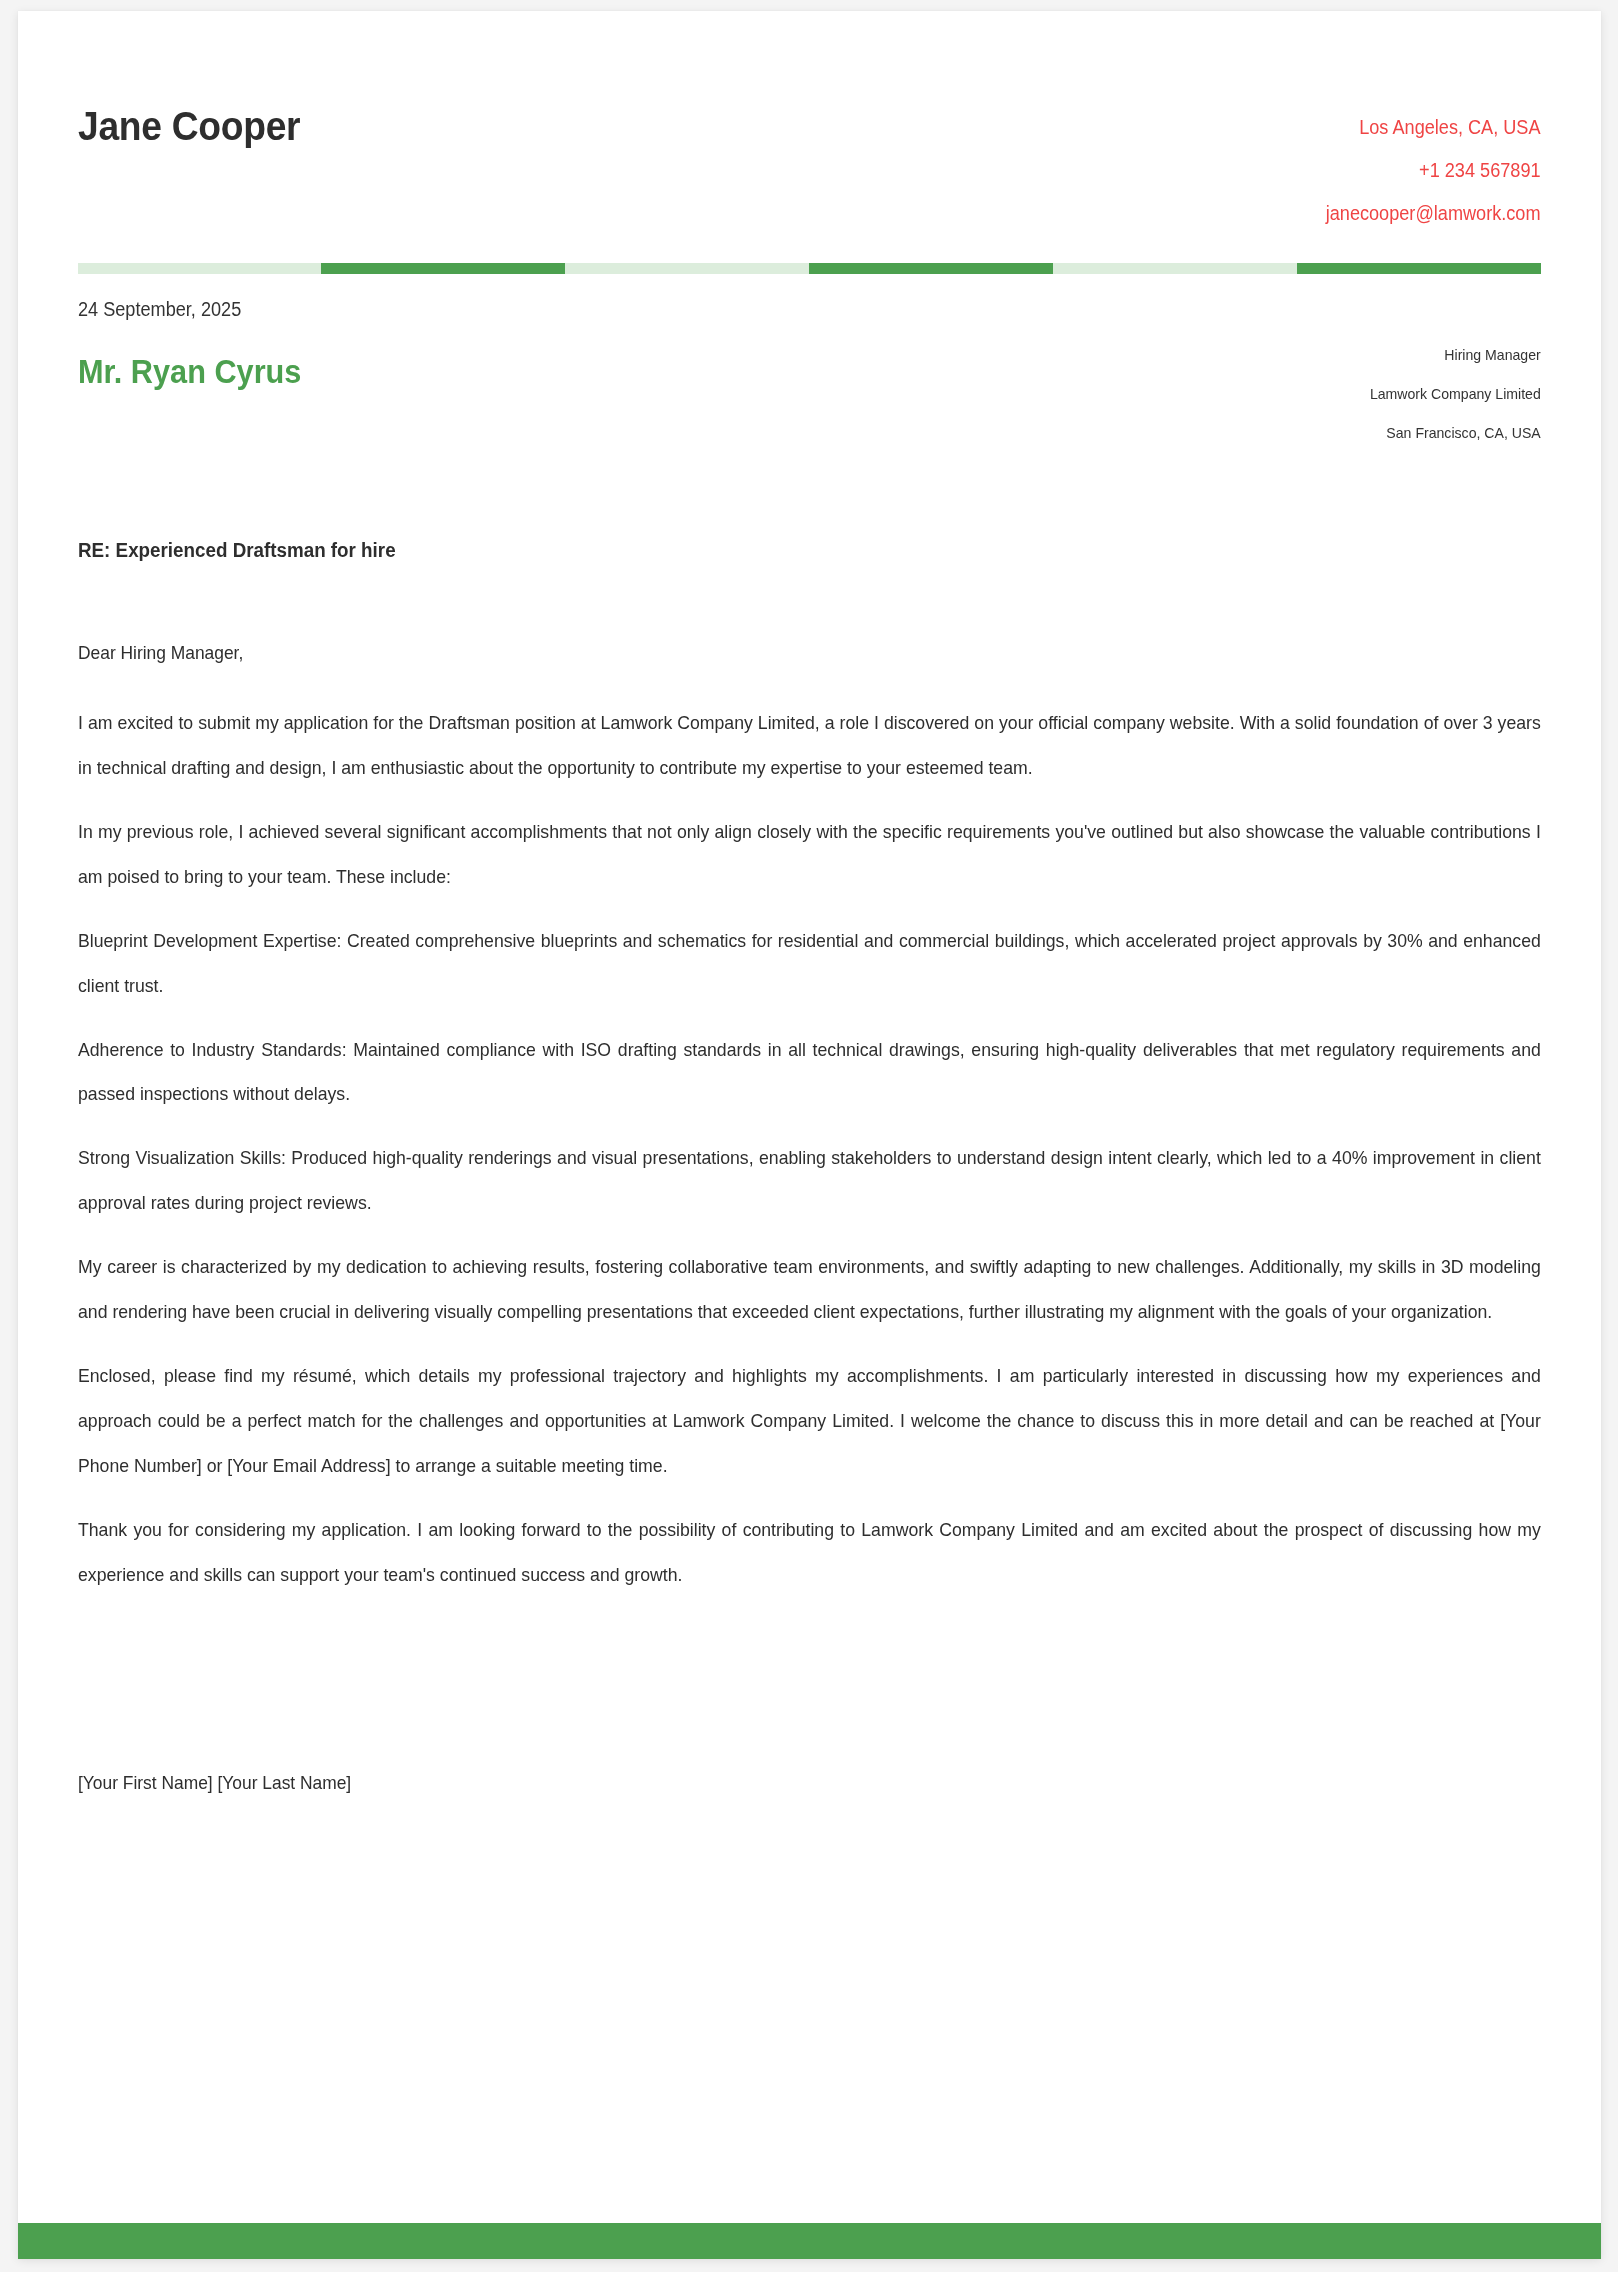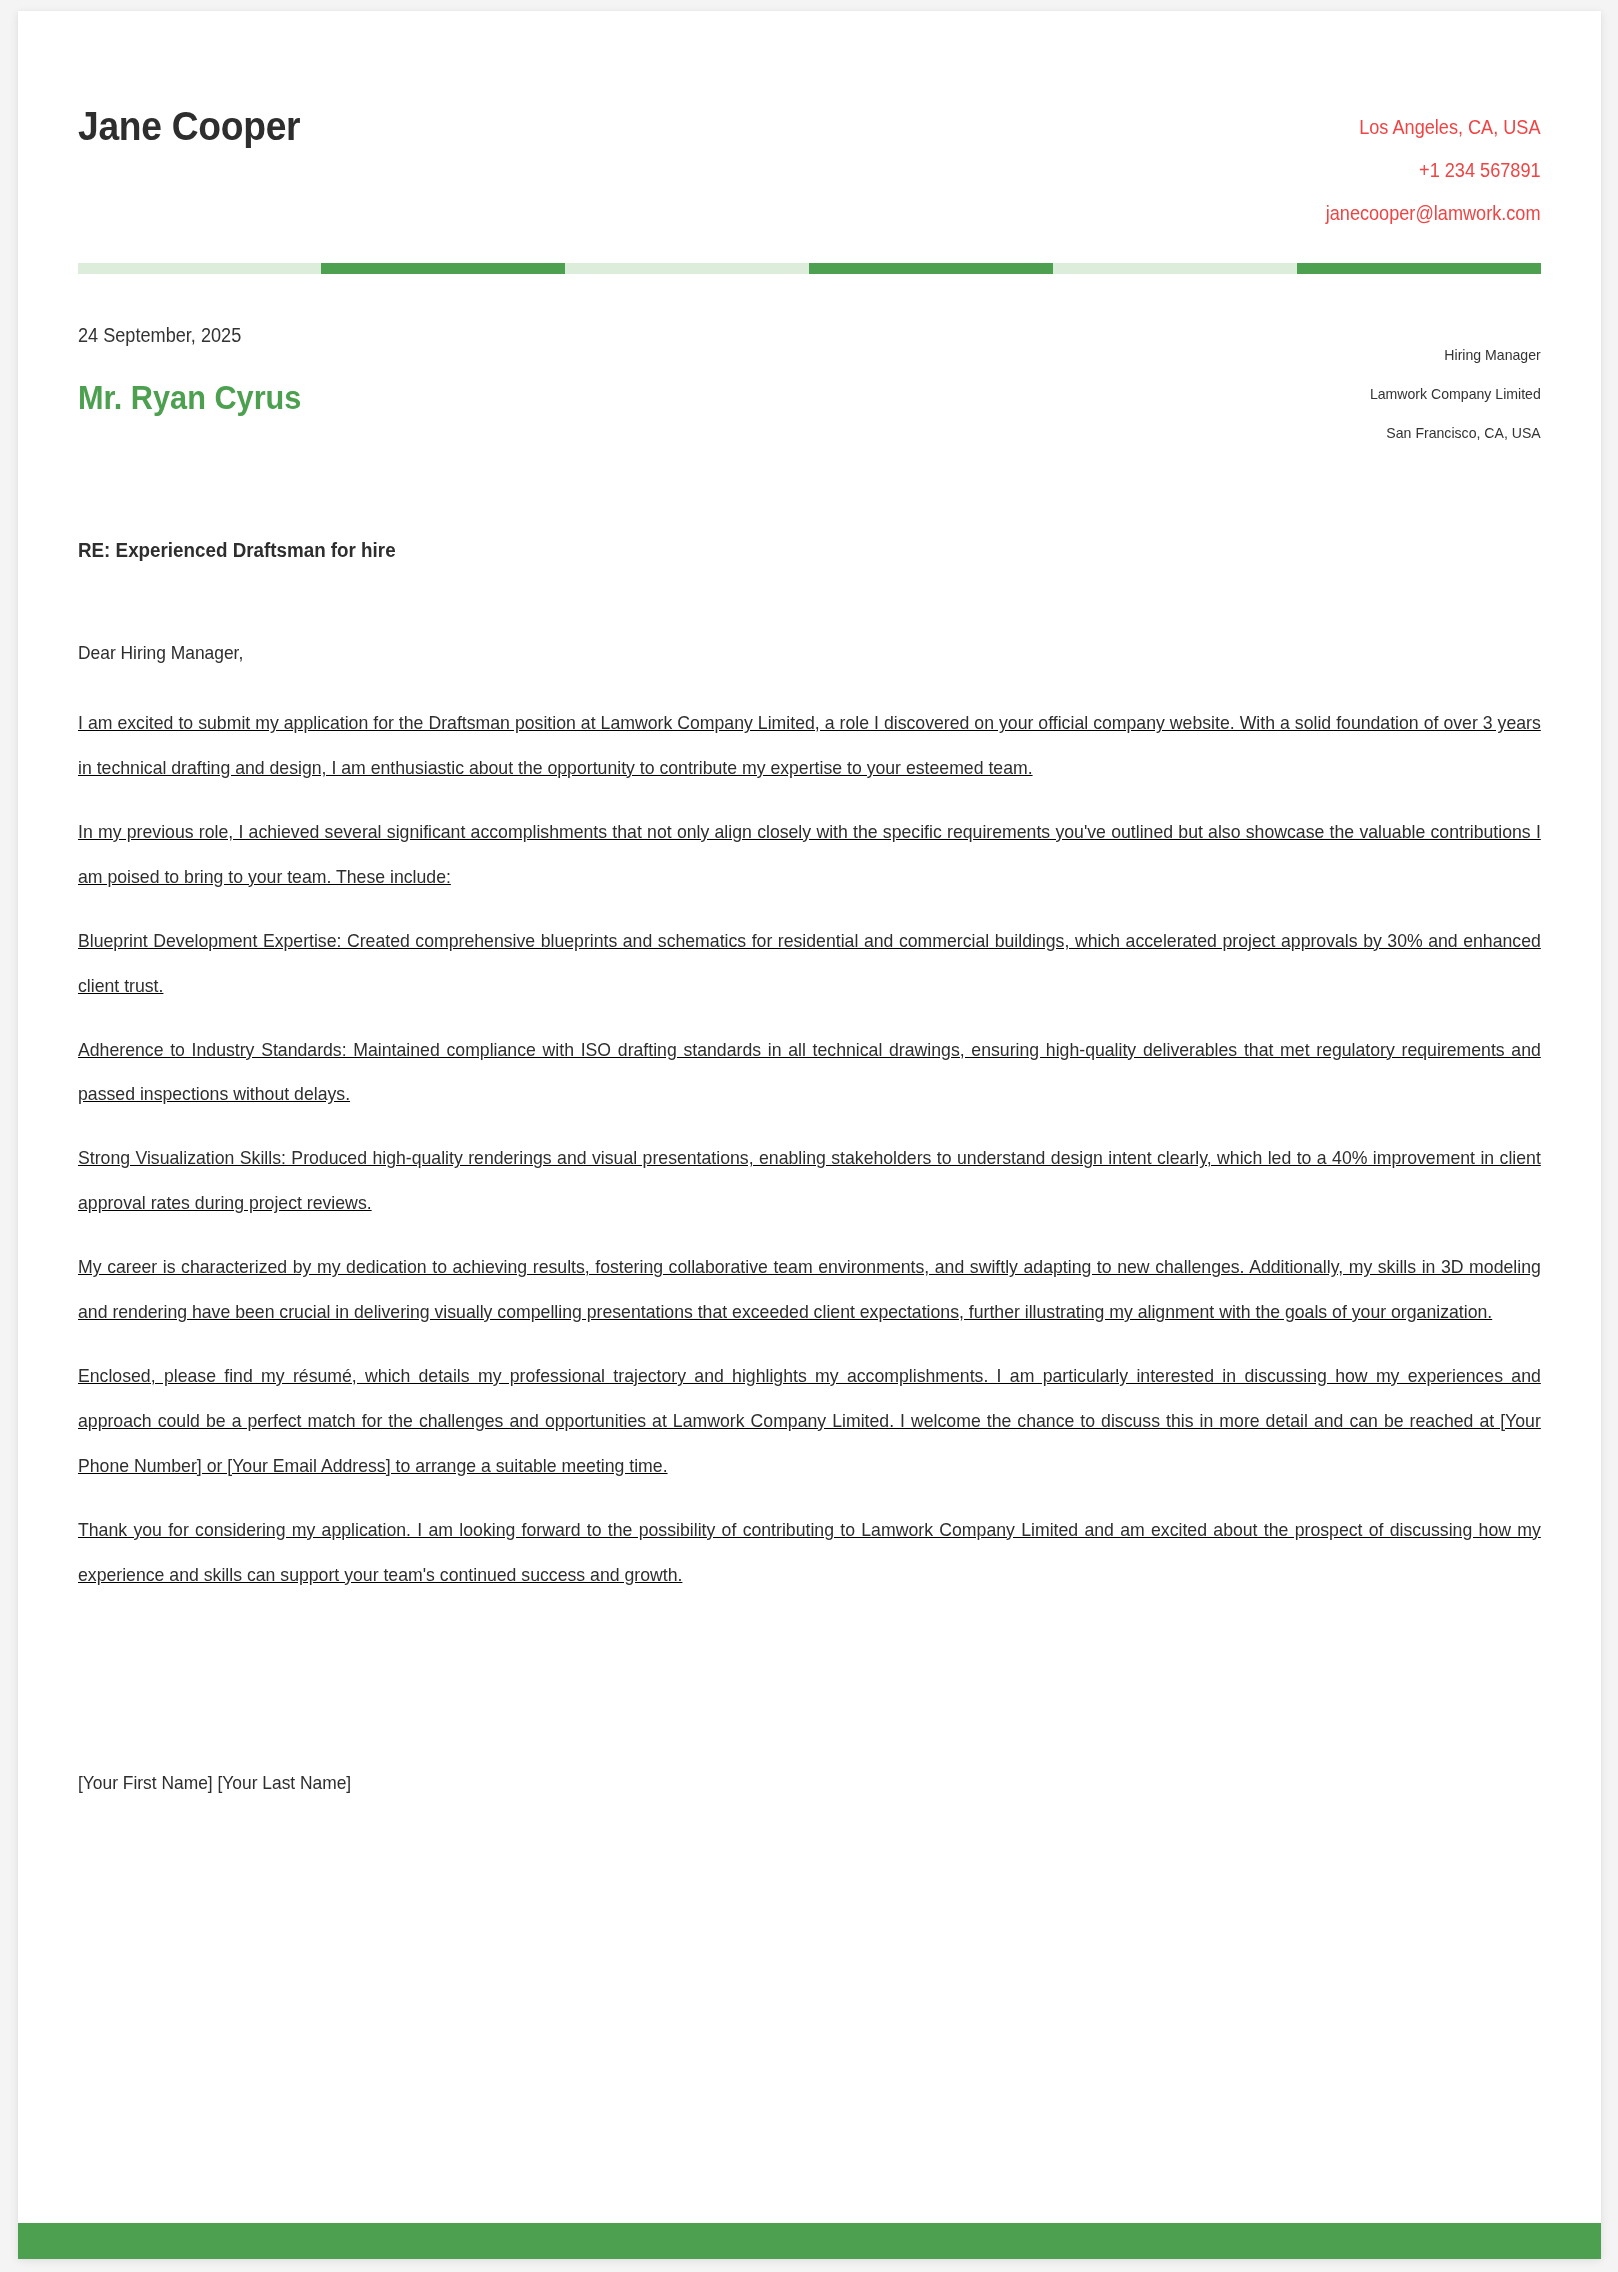--- a/index.html
+++ b/index.html
@@ -71,21 +71,21 @@
     width: 1463px;
     height: 11.4px;
     margin-top: 39px;
   }
   .divider .seg { flex: 1 1 0; height: 100%; }
 
   
   .recipient-row {
     display: flex;
     justify-content: space-between;
-    align-items: center;
+    align-items: flex-start;
     margin-top: 25.5px;
   }
   .recipient-left { padding-top: 0; }
   .letter-date {
     font-size: 19.3px;
     color: #333333;
     line-height: 1;
     transform: scaleX(0.94);
     transform-origin: left center;
     white-space: nowrap;
@@ -128,21 +128,21 @@
   
   .salutation {
     font-size: 18.5px;
     color: #2e2e2e;
     margin-top: 82px;
     line-height: 1;
     transform: scaleX(0.94);
     transform-origin: left center;
     white-space: nowrap;
   }
-  .body-paragraphs { margin-top: 39px; text-decoration: underline; }
+  .body-paragraphs { margin-top: 39px; }
   .para {
     font-size: 18.5px;
     color: #2e2e2e;
     line-height: 2.42;
     text-align: justify;
     margin: 0 0 19.3px 0;
     transform: scaleX(0.955);
     transform-origin: left top;
     width: 104.7%;
   }

